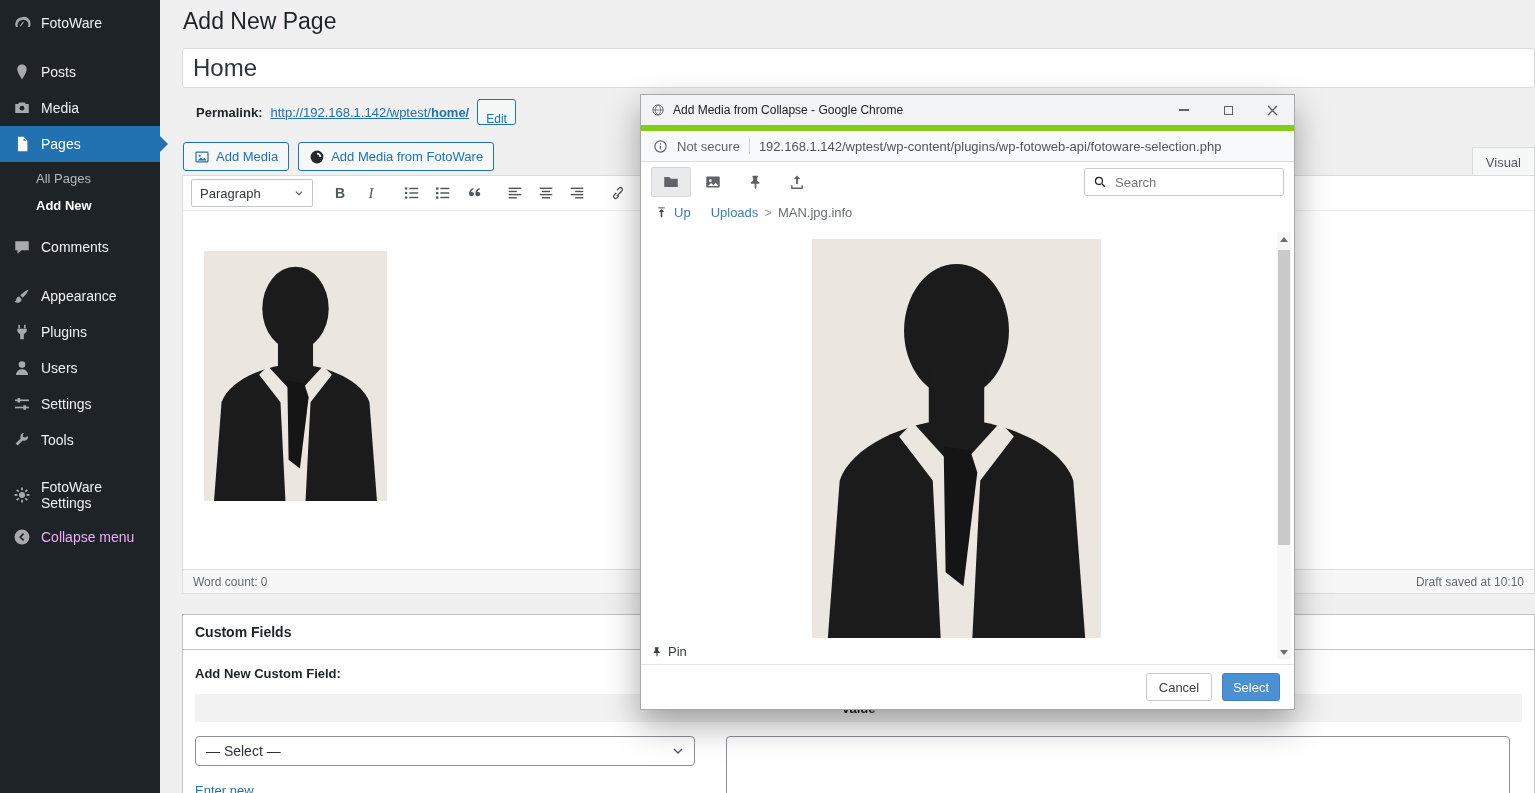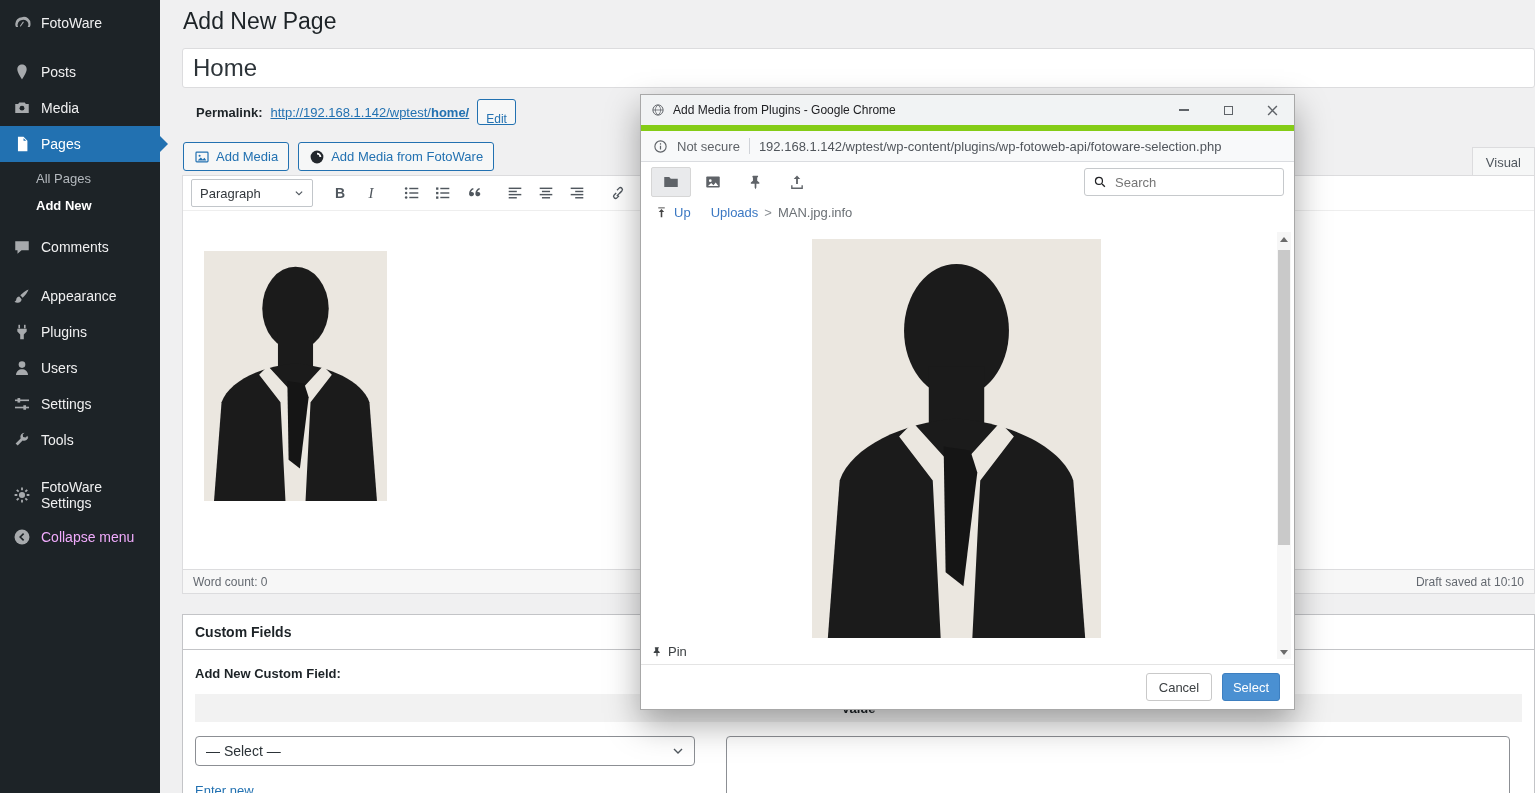--- a/index.html
+++ b/index.html
@@ -407,21 +407,21 @@
 </main>
 
 <div class="popup">
   <div class="p-title">
     <span>
         <svg width="14" height="14" viewBox="0 0 20 20" stroke="#5f6368" fill="none">
           <circle cx="10" cy="10" r="7.3" stroke-width="1.4"></circle>
           <path d="M2.7 10h14.6M10 2.7c2.5 2 3.8 4.5 3.8 7.3s-1.3 5.3-3.8 7.3c-2.5-2-3.8-4.5-3.8-7.3S7.5 4.7 10 2.7z" stroke-width="1.1"></path>
         </svg>
       </span>
-    <span class="p-title-text">Add Media from Plugins - Google Chrome</span>
+    <span class="p-title-text">Add Media from Collapse - Google Chrome</span>
     <span class="p-controls">
       <span class="p-ctl">
           <span class="glyph-min"></span>
         </span>
       <span class="p-ctl">
           <span class="glyph-max"></span>
         </span>
       <span class="p-ctl">
           <svg width="11" height="11" viewBox="0 0 10 10">
             <path d="M1 1l8 8M9 1L1 9" stroke="#5f6368" stroke-width="1.3"></path>

